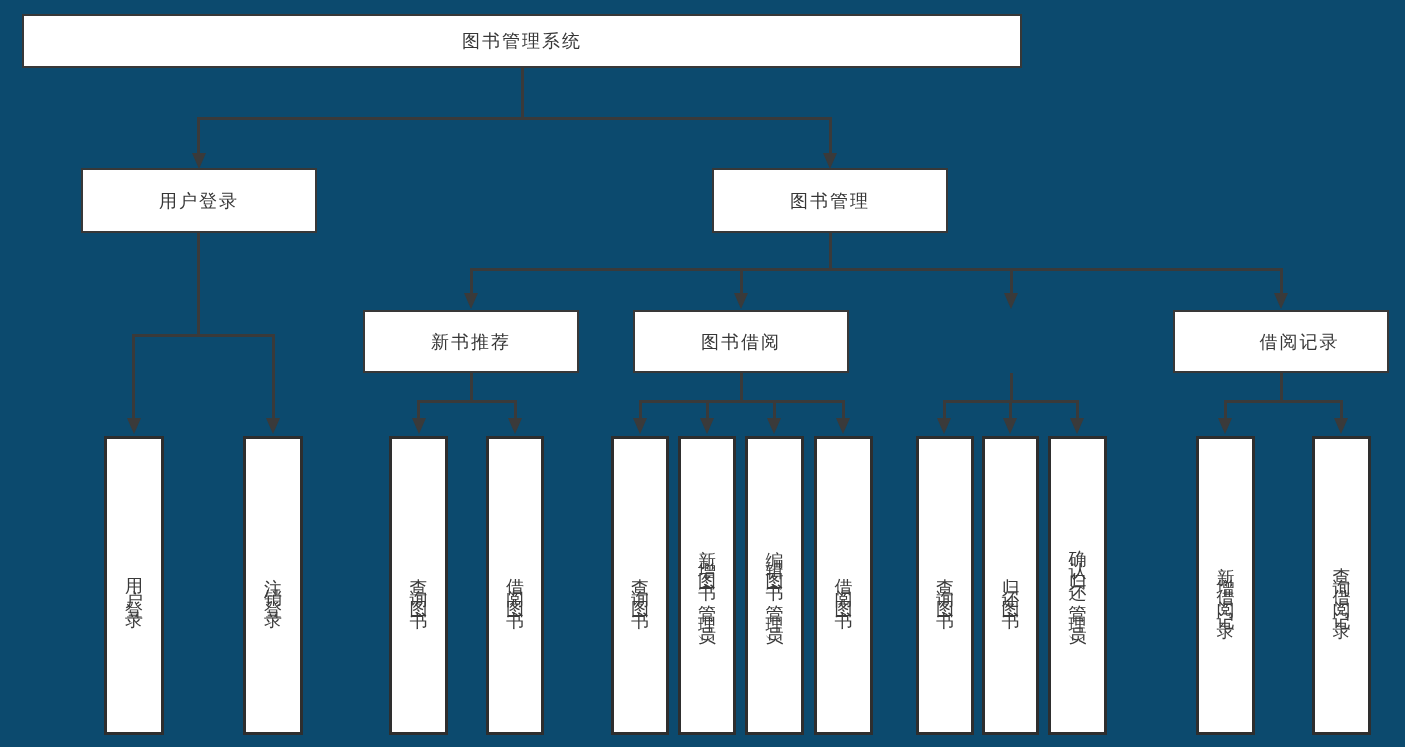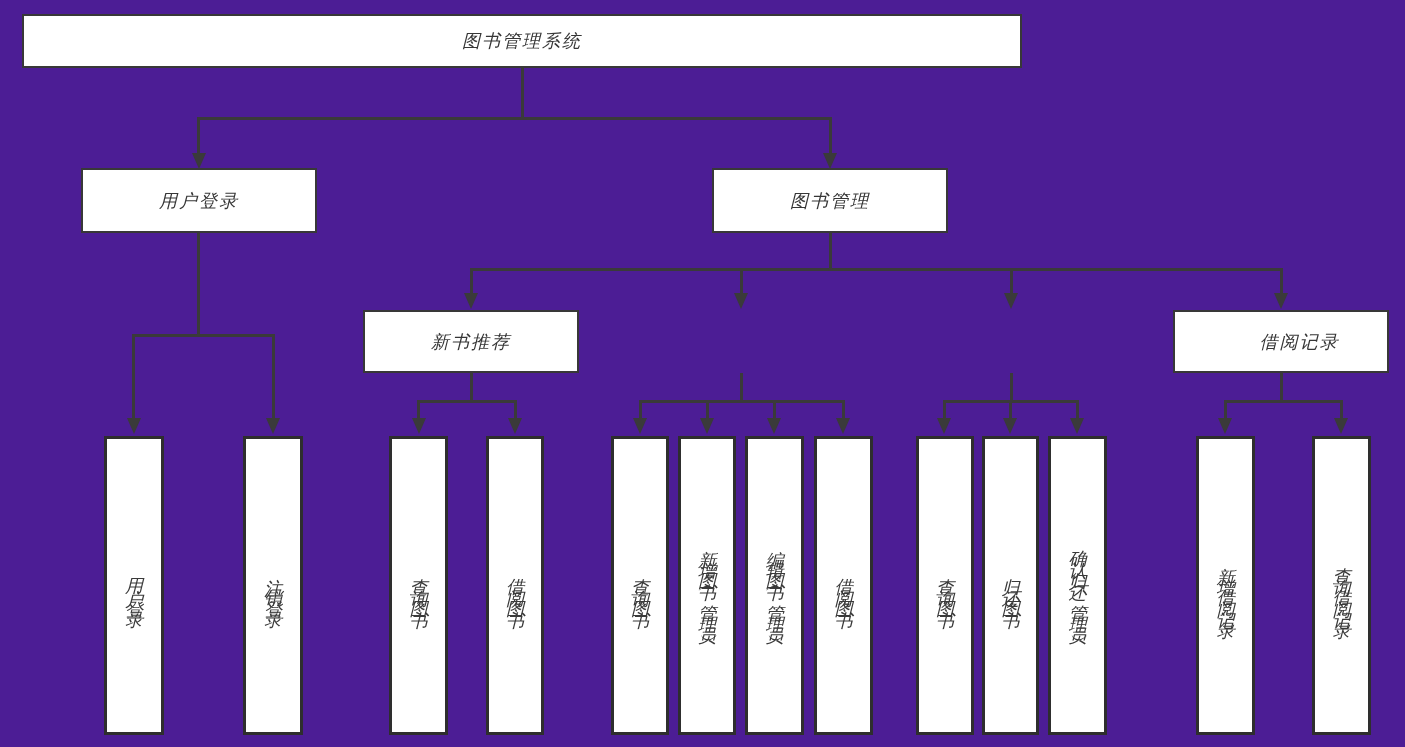--- a/index.html
+++ b/index.html
@@ -1,24 +1,23 @@
 <!DOCTYPE html>
 <html><head>
 <meta charset="utf-8">
 <style>
   html, body { margin: 0; padding: 0; background: #ffffff; }
   * { box-sizing: border-box; }
   #canvas {
     position: relative;
     width: 1405px;
     height: 747px;
-    background: #4c1d95;
+    background: #0c4a6e;
     overflow: hidden;
     font-family: "Liberation Sans", "DejaVu Sans", sans-serif;
-    font-style: italic;
   }
   
   .box {
     position: absolute;
     background: #ffffff;
     border: 2.5px solid #383838;
     display: flex;
     align-items: center;
     justify-content: center;
     font-size: 18px;
@@ -73,20 +72,21 @@
 <div id="canvas">
 
   <div class="box" style="left:22px; top:14px; width:1000px; height:54px;">图书管理系统</div>
 
   <div class="box" style="left:81px; top:168px; width:236px; height:65px;">用户登录</div>
 
   <div class="box" style="left:712px; top:168px; width:236px; height:65px;">图书管理</div>
 
   <div class="box" style="left:363px; top:310px; width:216px; height:63px;">新书推荐</div>
 
+  <div class="box" style="left:633px; top:310px; width:216px; height:63px;">图书借阅</div>
 
 
   <div class="box" style="left:1173px; top:310px; width:216px; height:63px;padding-left:37px;">借阅记录</div>
 
   <div class="leaf" style="left:104px; width:60px;">
     <span class="vtext">用户登录</span>
   </div>
   <div class="leaf" style="left:243px; width:60px;">
     <span class="vtext">注销登录</span>
   </div>

